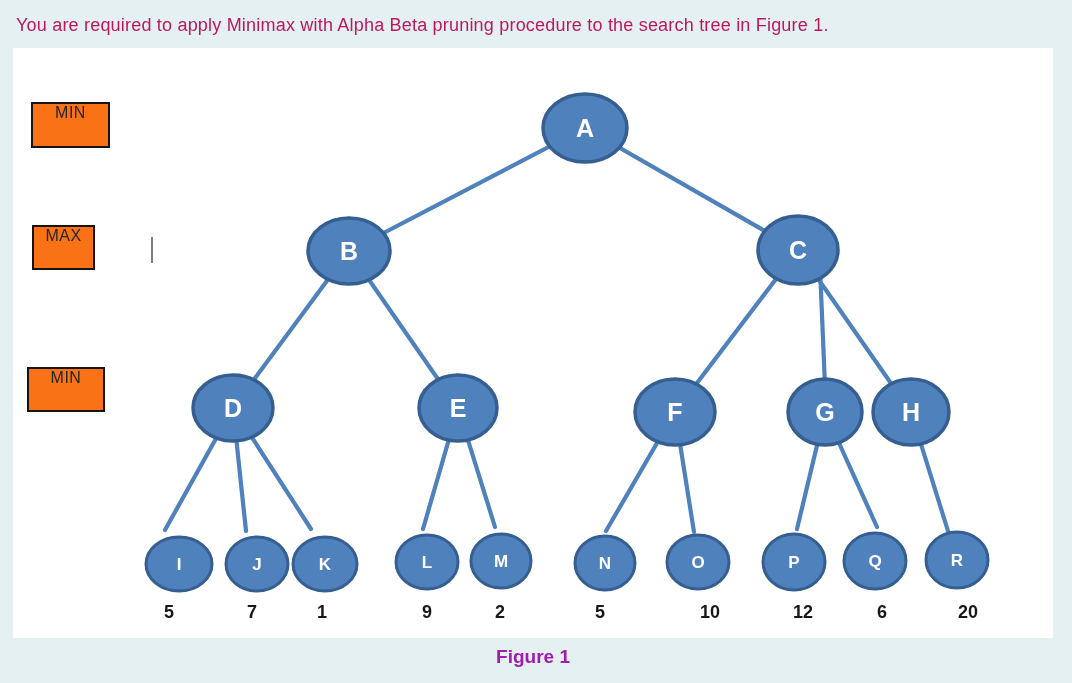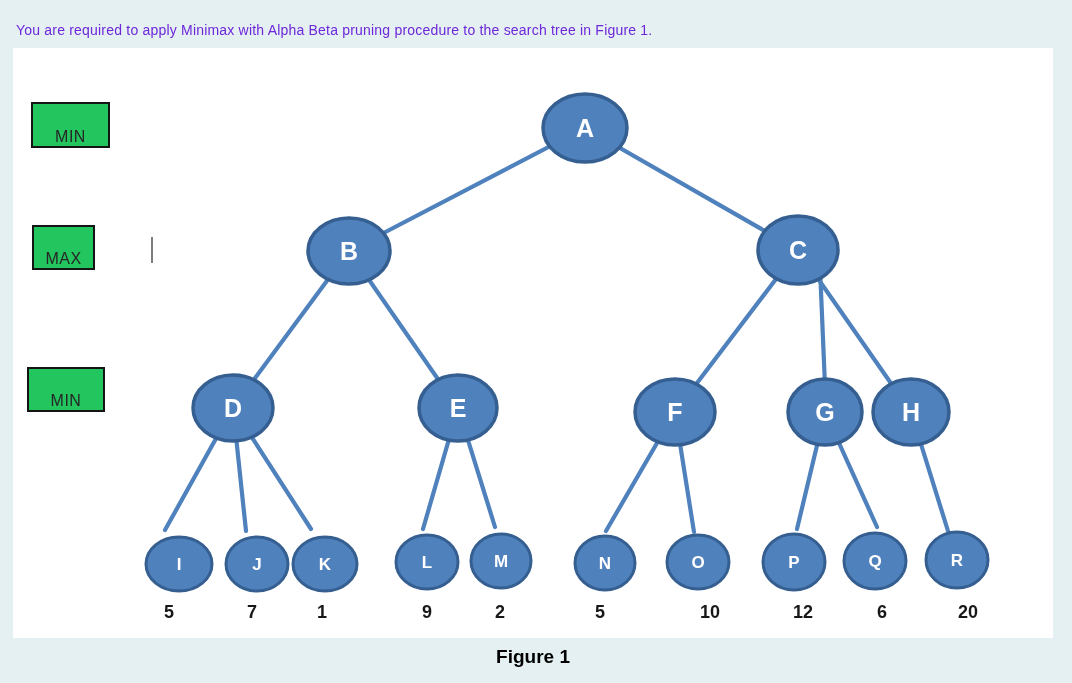--- a/index.html
+++ b/index.html
@@ -5,37 +5,37 @@
   * { margin: 0; padding: 0; box-sizing: border-box; }
   html, body { width: 1072px; height: 683px; }
   body {
     font-family: "Liberation Sans", sans-serif;
     background: #e5f0f3;
     position: relative;
     overflow: hidden;
   }
   .heading {
     position: absolute;
-    left: 16px; top: 22px;
-    font-size: 14px;
-    color: #6d28d9;
+    left: 16px; top: 15px;
+    font-size: 18px;
+    color: #be185d;
     letter-spacing: 0.2px;
   }
   .panel {
     position: absolute;
     left: 13px; top: 48px;
     width: 1040px; height: 590px;
     background: #ffffff;
   }
   .level-box {
     position: absolute;
-    background: #22c55e;
+    background: #f97316;
     border: 2px solid #141414;
     display: flex;
-    align-items: flex-end;
+    align-items: flex-start;
     justify-content: center;
     font-size: 16px;
     color: #262626;
     letter-spacing: 0.5px;
     z-index: 3;
   }
   .box-min-top { left: 31px;  top: 102px; width: 79px; height: 46px; }
   .box-max     { left: 32px;  top: 225px; width: 63px; height: 45px; }
   .box-min-mid { left: 27px;  top: 367px; width: 78px; height: 45px; }
   .text-cursor {
@@ -51,21 +51,21 @@
     width: 1072px; height: 683px;
     z-index: 2;
   }
   .caption {
     position: absolute;
     left: 13px; top: 646px;
     width: 1040px;
     text-align: center;
     font-size: 19px;
     font-weight: bold;
-    color: #000000;
+    color: #a21caf;
     z-index: 3;
   }
   .node-label { font-family: "Liberation Sans", sans-serif; font-weight: bold; fill: #ffffff; }
   .leaf-value { font-family: "Liberation Sans", sans-serif; font-weight: bold; fill: #181818; font-size: 18px; }
 </style>
 </head>
 <body>
 
 <div class="heading">You are required to apply Minimax with Alpha Beta pruning procedure to the search tree in Figure 1.</div>
 

